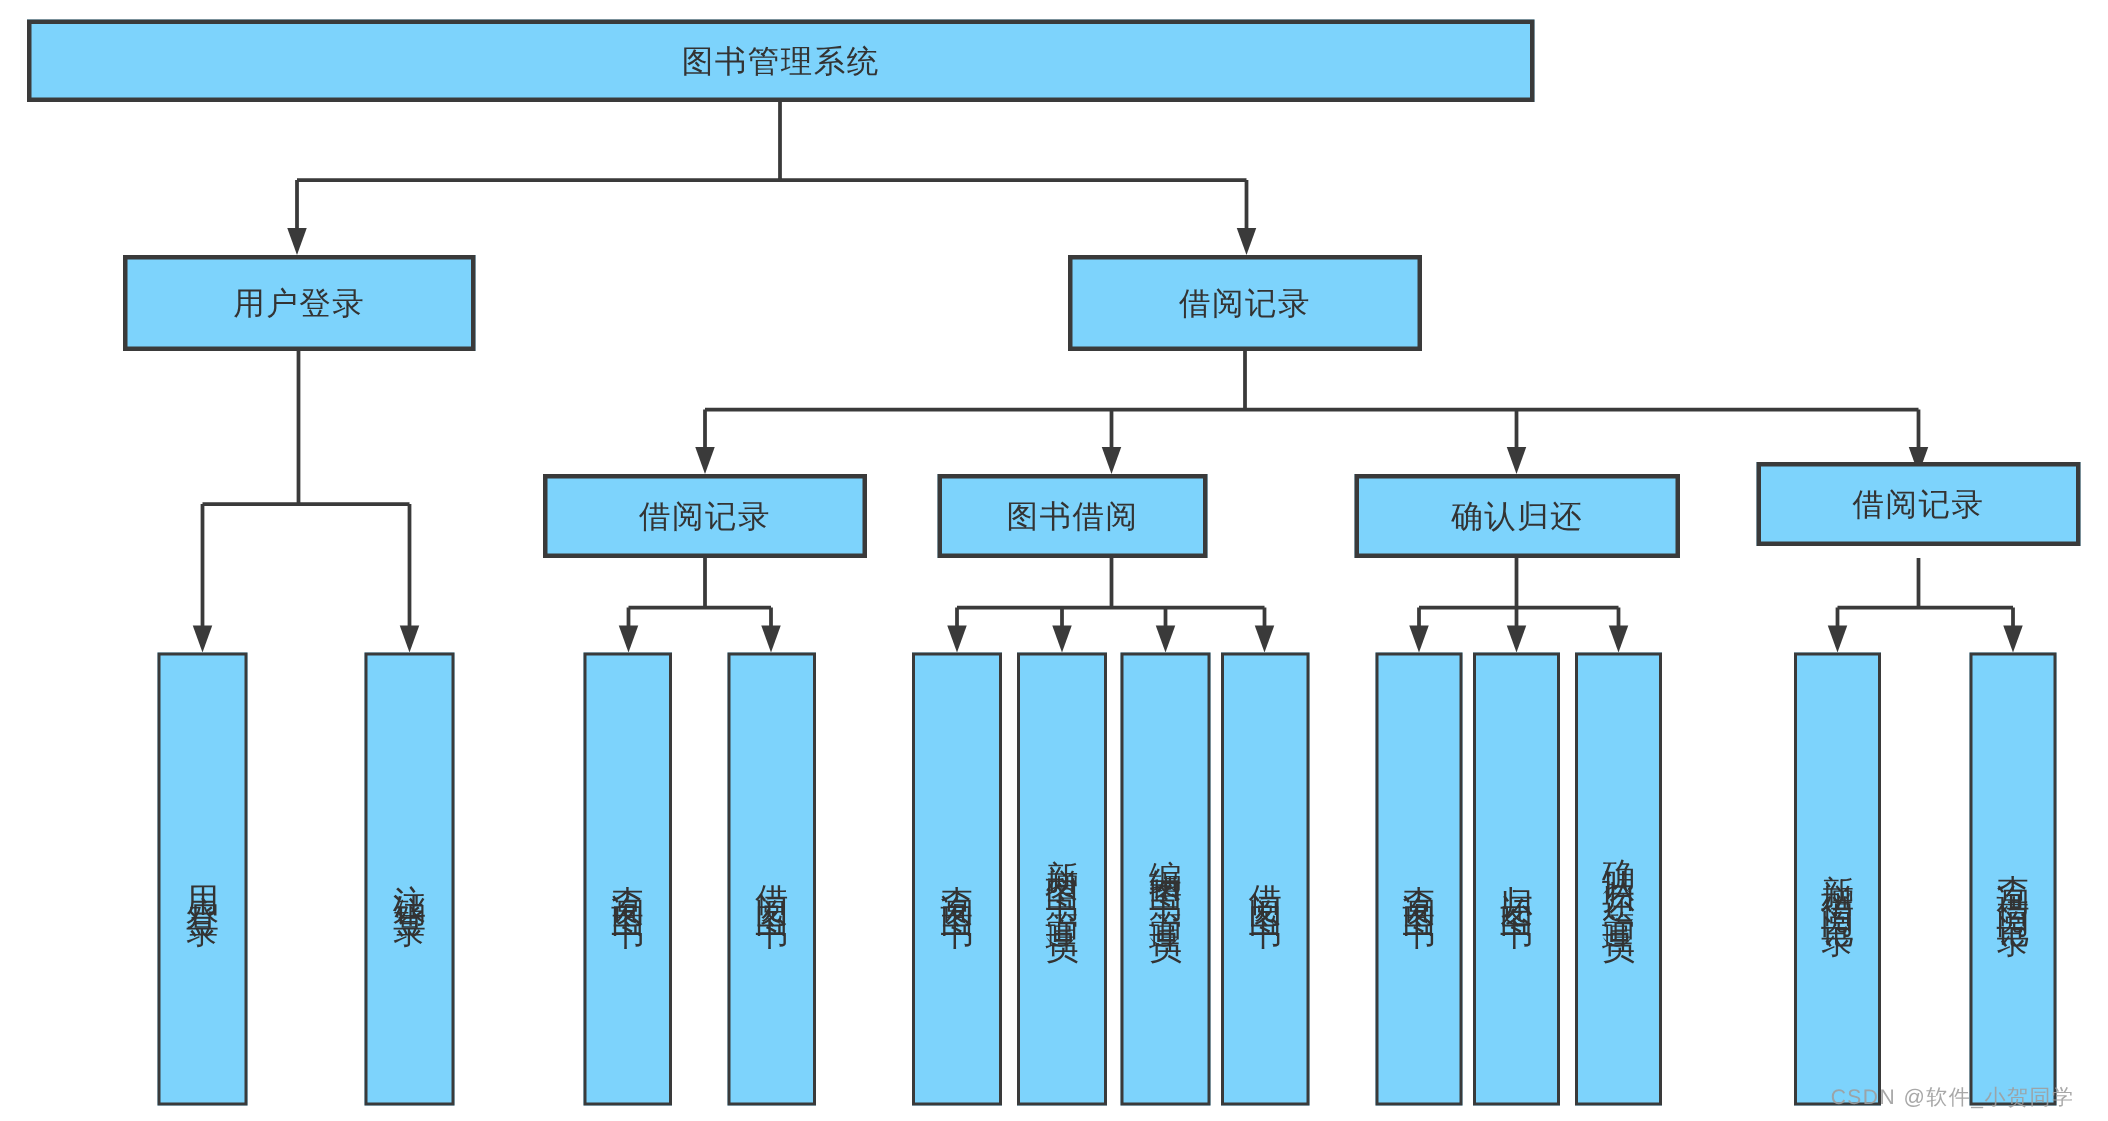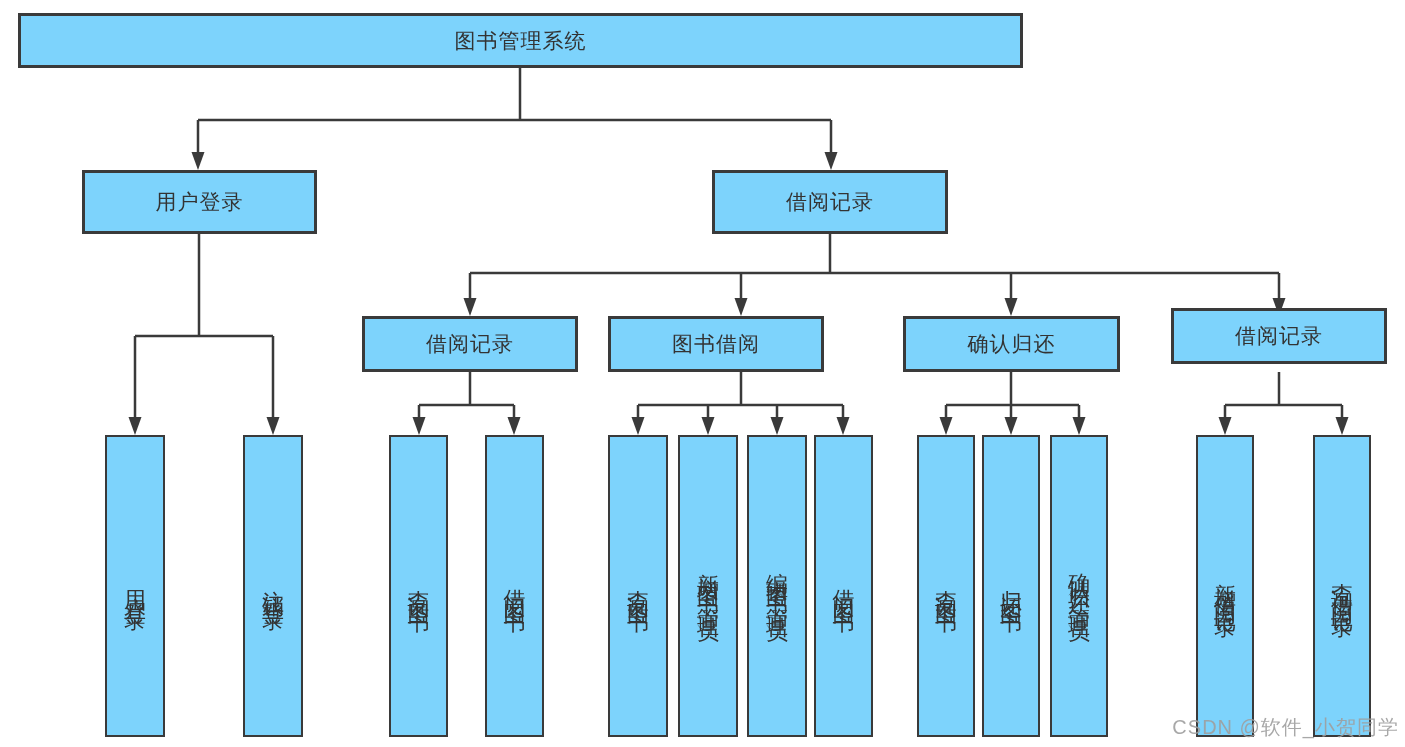--- a/index.html
+++ b/index.html
@@ -36,23 +36,23 @@
   .vlabel {
     writing-mode: vertical-lr;
     text-orientation: mixed;
     font-size: 22px;
     letter-spacing: 7px;
     line-height: 1.0;
     color: #333333;
   }
   .watermark {
     position: absolute;
-    right: 6px;
+    right: 22px;
     bottom: 6px;
-    font-size: 20px;
+    font-size: 14px;
     color: rgba(158, 158, 158, 0.9);
     letter-spacing: 1px;
     z-index: 10;
     white-space: nowrap;
   }
 </style>
 </head>
 <body>
 
 <div class="stage">
@@ -104,21 +104,21 @@
   <div class="box" style="left:82px; top:170px; width:235px; height:64px;">
     <span class="hlabel">用户登录</span>
   </div>
   <div class="box" style="left:712px; top:170px; width:236px; height:64px;">
     <span class="hlabel">借阅记录</span>
   </div>
 
   <div class="box" style="left:362px; top:316px; width:216px; height:56px;">
     <span class="hlabel">借阅记录</span>
   </div>
-  <div class="box" style="left:608px; top:316px; width:216px; height:56px;">
+  <div class="box" style="left:625px; top:316px; width:180px; height:56px;">
     <span class="hlabel">图书借阅</span>
   </div>
   <div class="box" style="left:903px; top:316px; width:217px; height:56px;">
     <span class="hlabel">确认归还</span>
   </div>
   <div class="box" style="left:1171px; top:308px; width:216px; height:56px;">
     <span class="hlabel">借阅记录</span>
   </div>
 
   <div class="box thin" style="left:105px; top:435px; width:60px; height:302px;">

